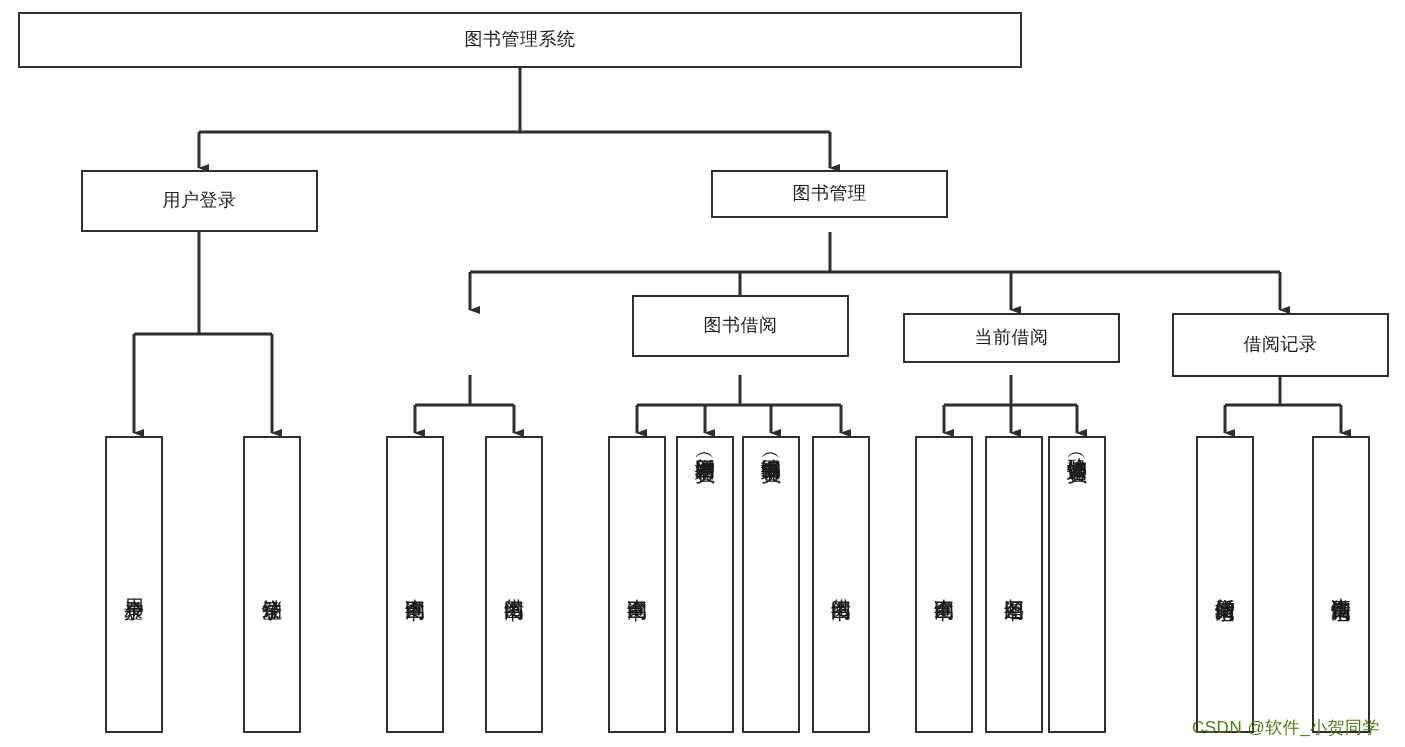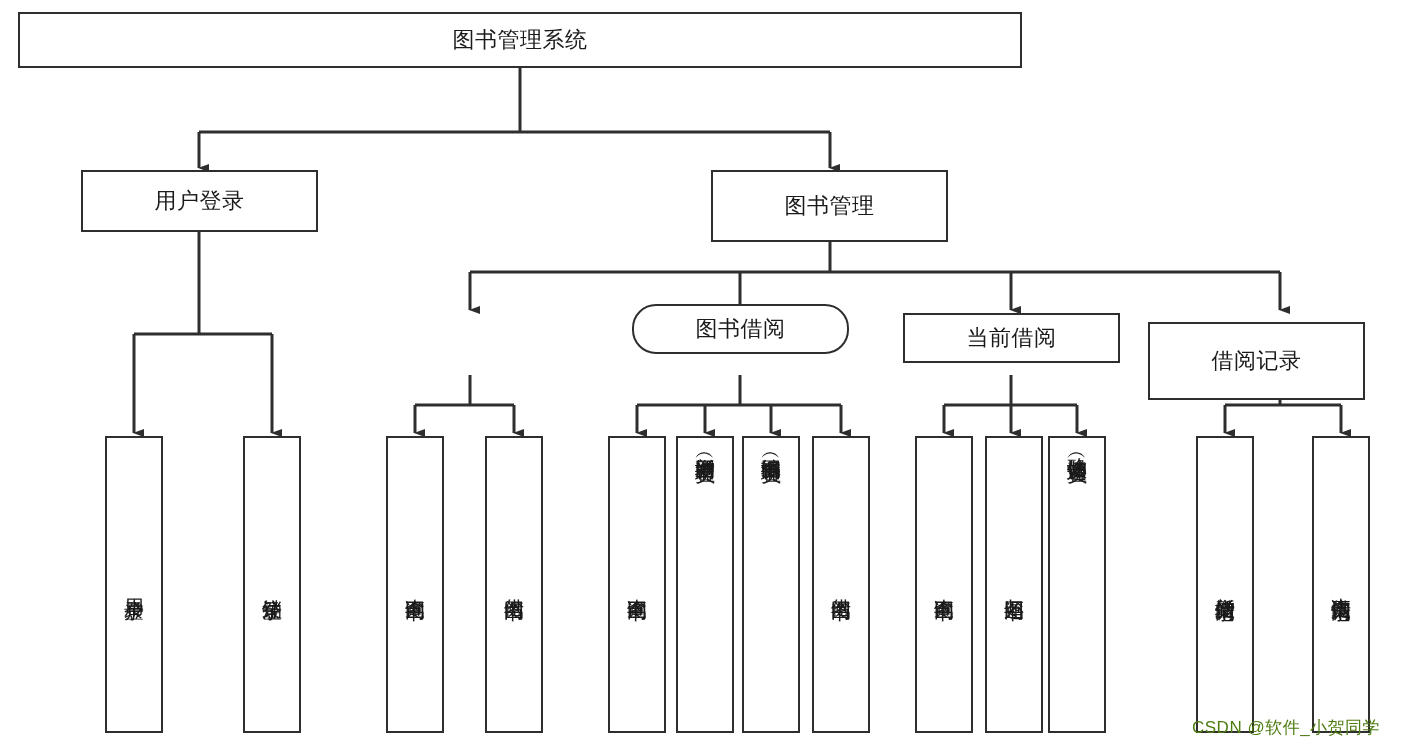--- a/index.html
+++ b/index.html
@@ -29,21 +29,21 @@
     position: absolute;
     box-sizing: border-box;
     background: #ffffff;
     border: 2px solid #2e2e2e;
     display: flex;
     align-items: center;
     justify-content: center;
     color: #1a1a1a;
   }
   .node-label {
-    font-size: 22px;
+    font-size: 18px;
     letter-spacing: 0.5px;
     line-height: 1.1;
     white-space: nowrap;
   }
   .leaf-box {
     position: absolute;
     box-sizing: border-box;
     background: #ffffff;
     border: 2px solid #2e2e2e;
     display: flex;
@@ -146,34 +146,34 @@
   </svg>
 
   <div class="node-box" style="left:18px; top:12px; width:1004px; height:56px;">
     <span class="node-label">图书管理系统</span>
   </div>
 
   <div class="node-box" style="left:81px; top:170px; width:237px; height:62px;">
     <span class="node-label">用户登录</span>
   </div>
 
-  <div class="node-box" style="left:711px; top:170px; width:237px; height:72px;">
+  <div class="node-box" style="left:711px; top:170px; width:237px; height:48px;">
     <span class="node-label">图书管理</span>
   </div>
 
 
-  <div class="node-box" style="left:632px; top:304px; width:217px; height:50px;border-radius:24px;">
+  <div class="node-box" style="left:632px; top:295px; width:217px; height:62px;">
     <span class="node-label">图书借阅</span>
   </div>
 
   <div class="node-box" style="left:903px; top:313px; width:217px; height:50px;">
     <span class="node-label">当前借阅</span>
   </div>
 
-  <div class="node-box" style="left:1148px; top:313px; width:217px; height:78px;margin-top:9px;">
+  <div class="node-box" style="left:1172px; top:313px; width:217px; height:64px;">
     <span class="node-label">借阅记录</span>
   </div>
 
   <div class="leaf-box v-center" style="left:105px; top:436px; width:58px; height:297px;">
     <span class="leaf-label">用户登录</span>
   </div>
 
   <div class="leaf-box v-center" style="left:243px; top:436px; width:58px; height:297px;">
     <span class="leaf-label">注销登录</span>
   </div>

